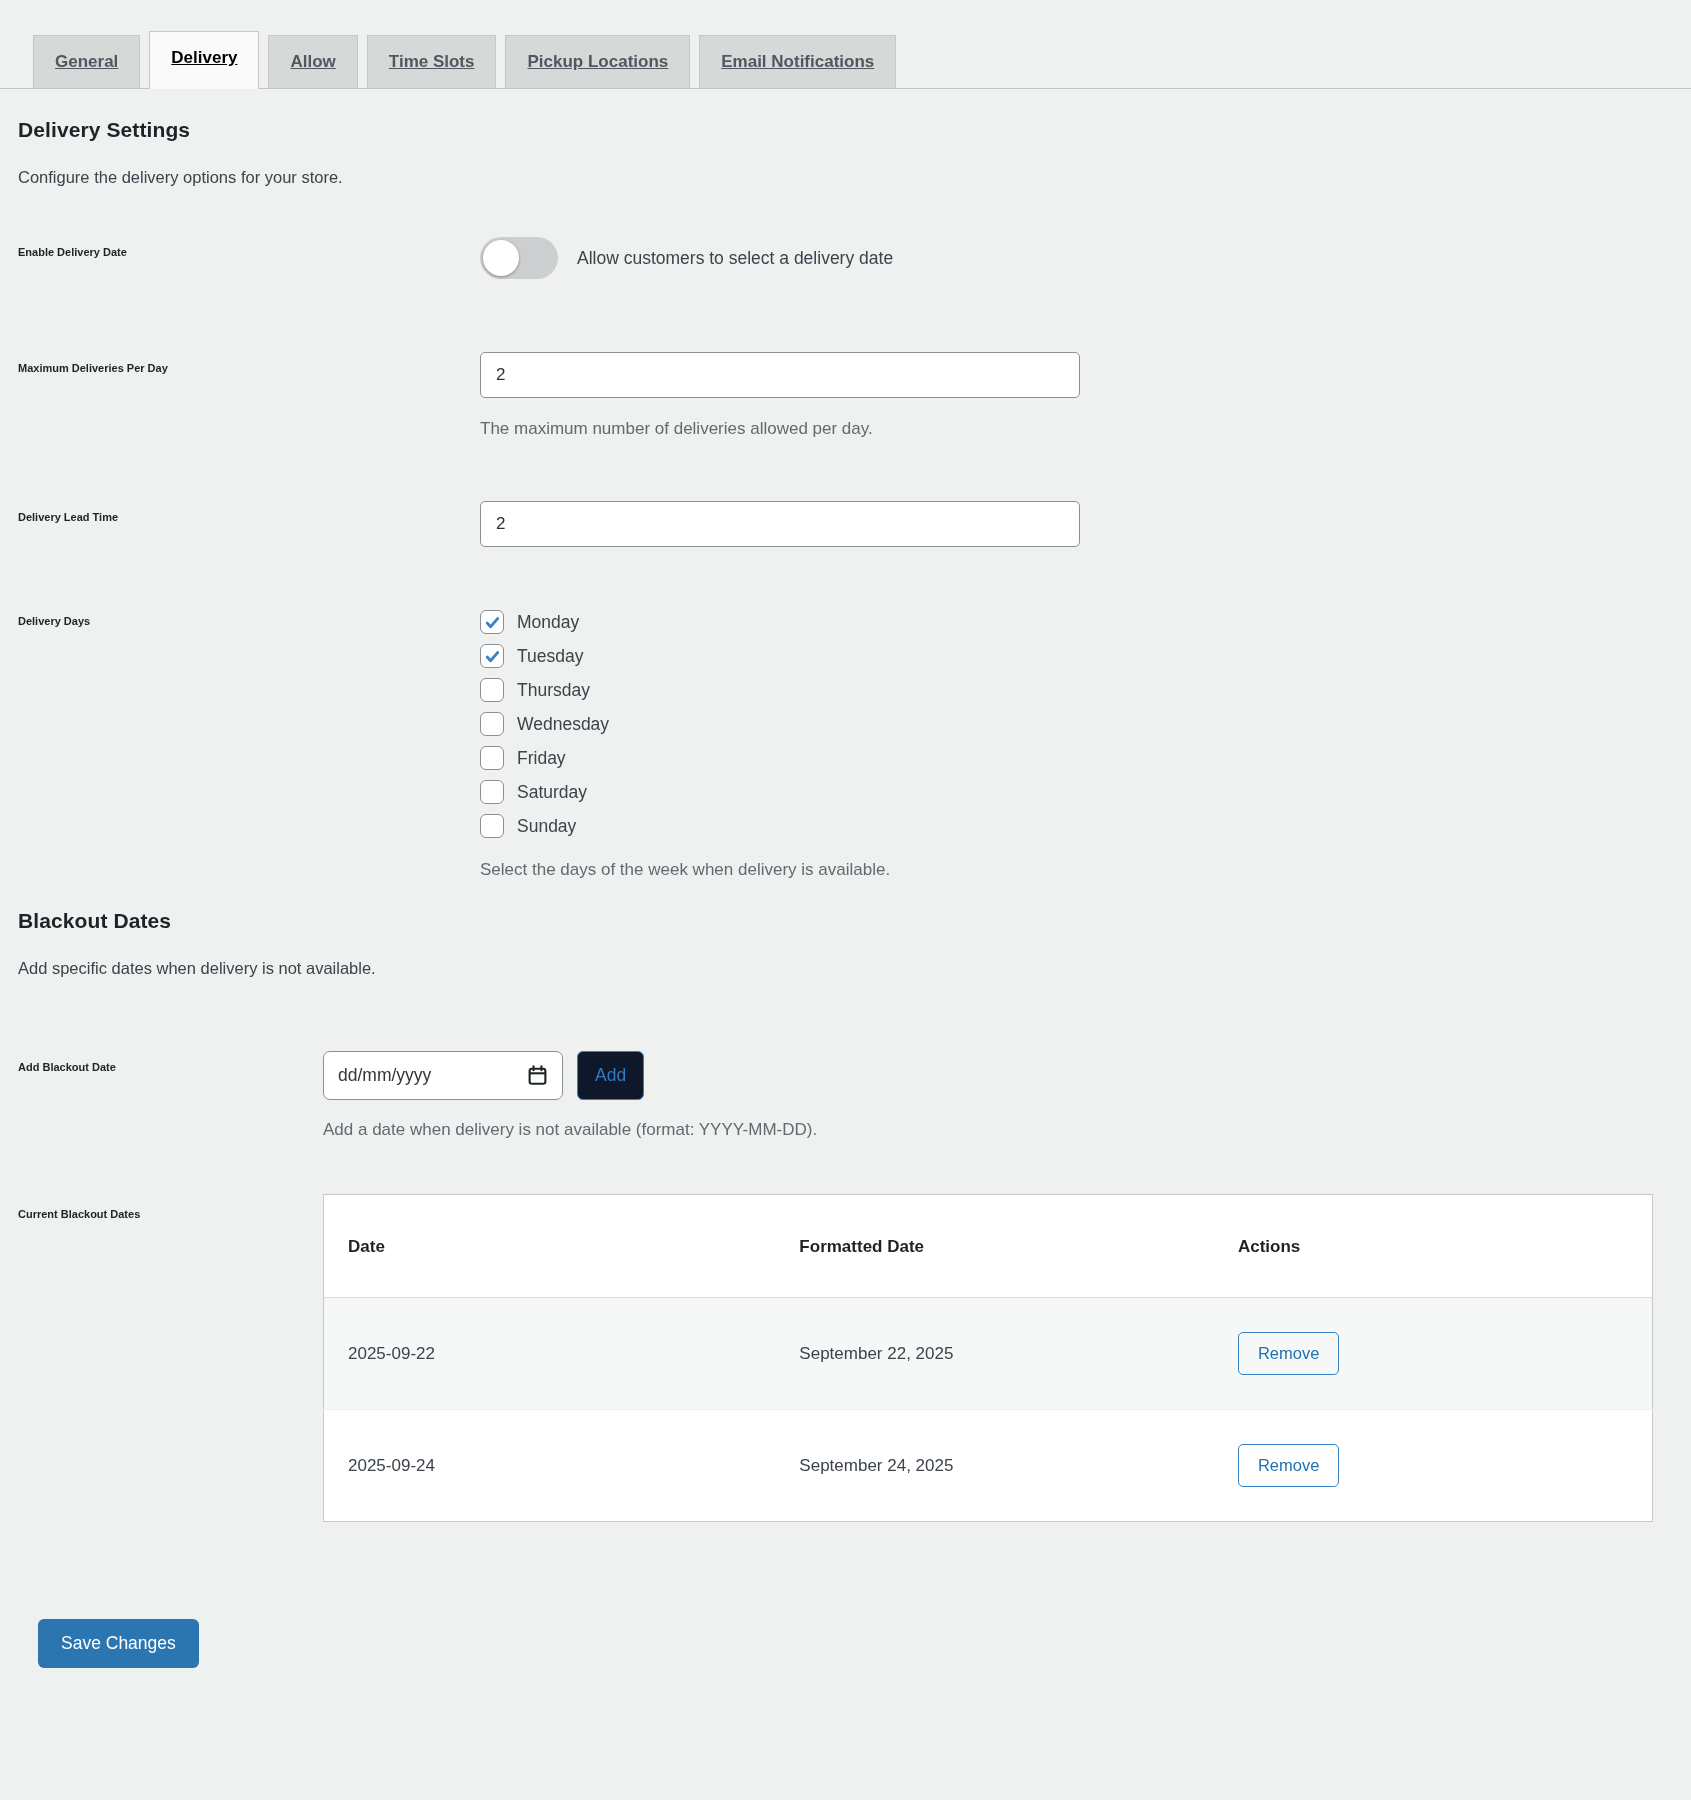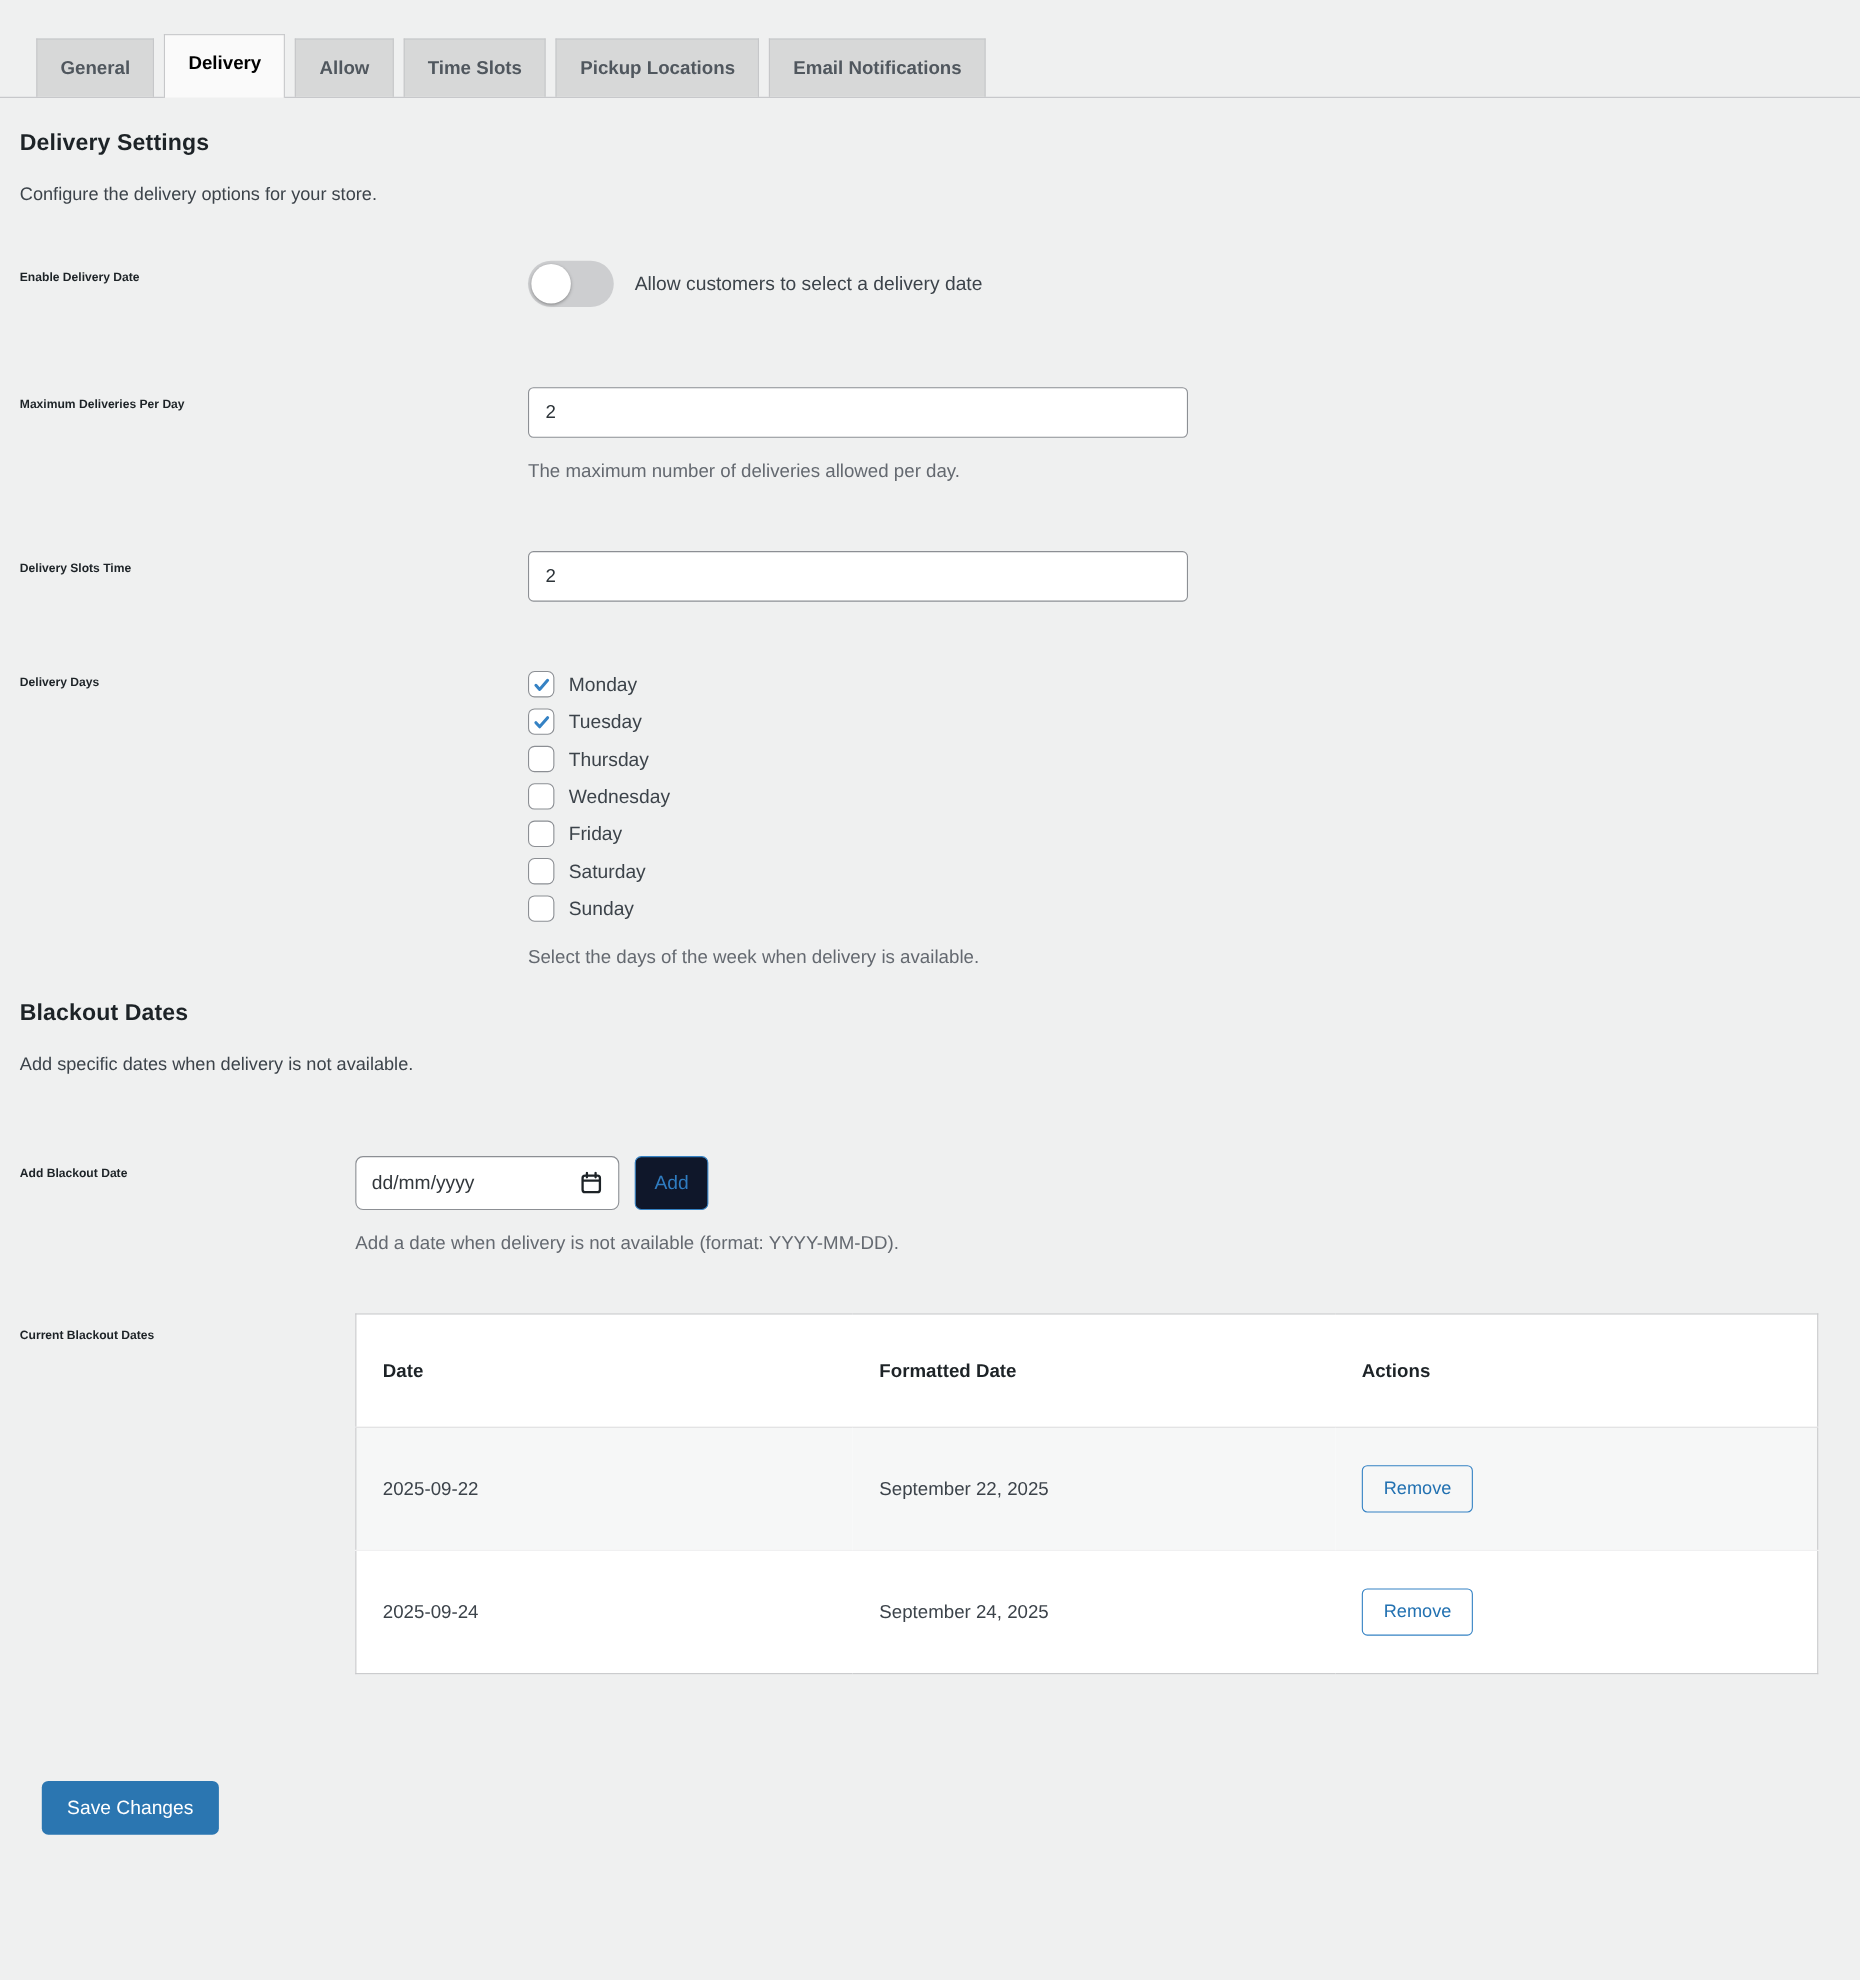--- a/index.html
+++ b/index.html
@@ -16,20 +16,21 @@
     display: flex; gap: 9px; align-items: flex-end;
   }
   .tab {
     background: #d7d8d8;
     border: 1px solid #c6c7c9;
     border-bottom: none;
     padding: 16px 21px;
     font-size: 17px; font-weight: 700; color: #50575e;
     cursor: pointer; white-space: nowrap;
     margin-bottom: 0;
+    text-decoration: underline;
   }
   .tab.active {
     background: #fafafa;
     color: #000;
     margin-bottom: -1px;
     padding-bottom: 21px;
     position: relative; z-index: 2;
   }
   
   .content { padding: 0 38px 0 18px; }
@@ -175,21 +176,21 @@
   <div class="form-row row-max">
     <div class="form-label">Maximum Deliveries Per Day</div>
     <div class="form-control">
       <input type="text" class="text-input" value="2" style="">
       <div class="help-text">The maximum number of deliveries allowed per day.</div>
     </div>
   </div>
 
   
   <div class="form-row row-lead">
-    <div class="form-label">Delivery Slots Time</div>
+    <div class="form-label">Delivery Lead Time</div>
     <div class="form-control">
       <input type="text" class="text-input" value="2" style="">
     </div>
   </div>
 
   
   <div class="form-row row-days">
     <div class="form-label">Delivery Days</div>
     <div class="form-control">
       <div class="day-line">

